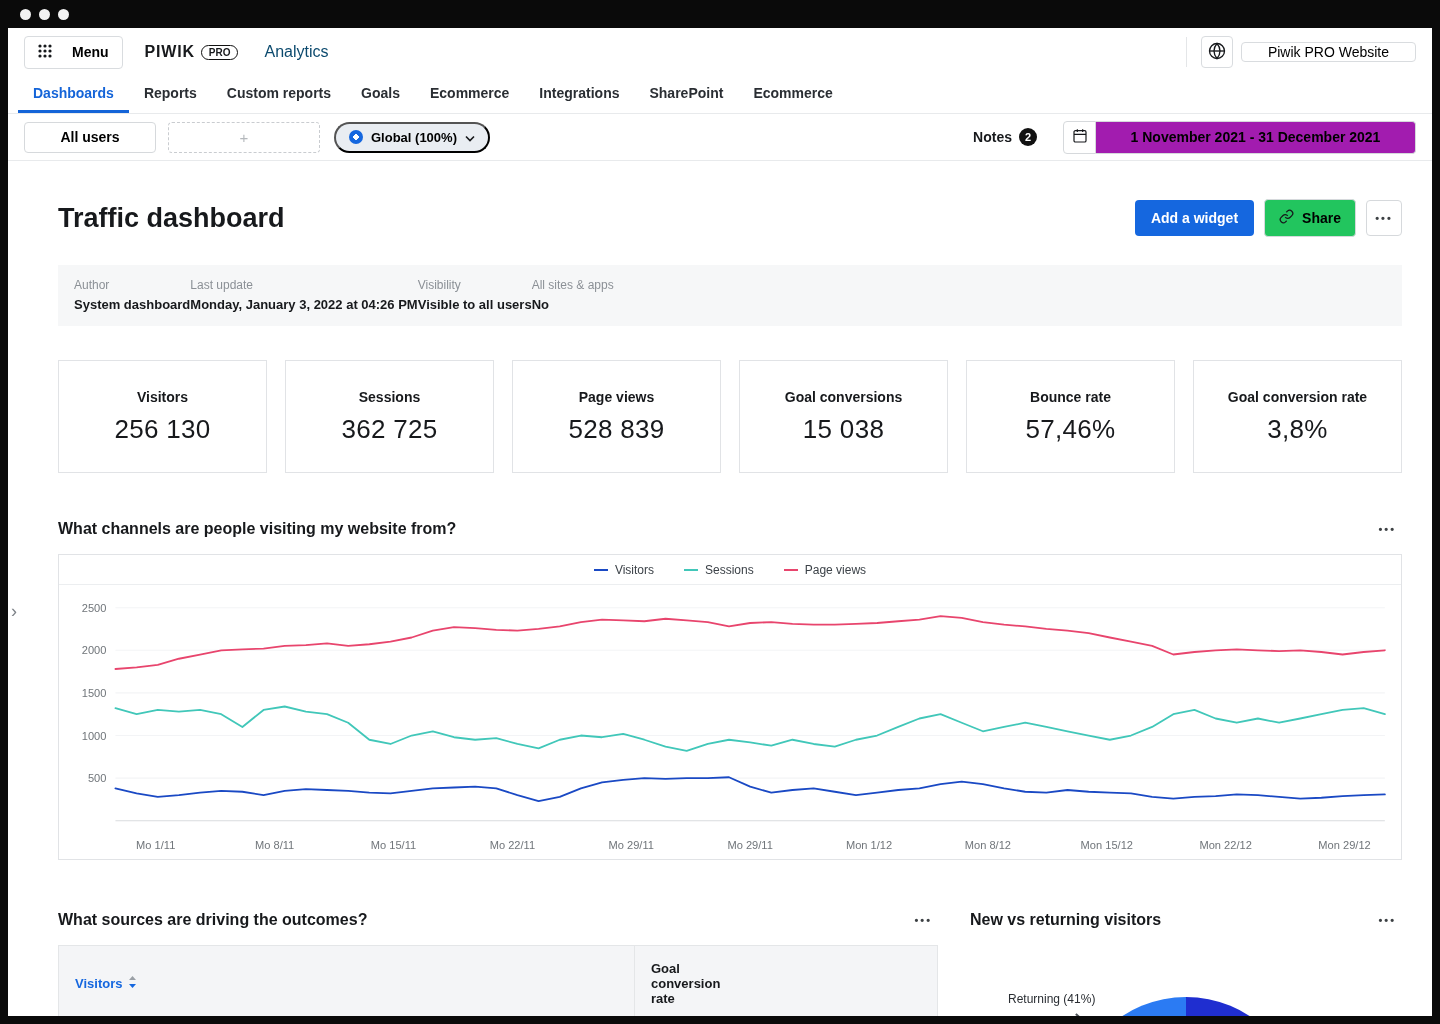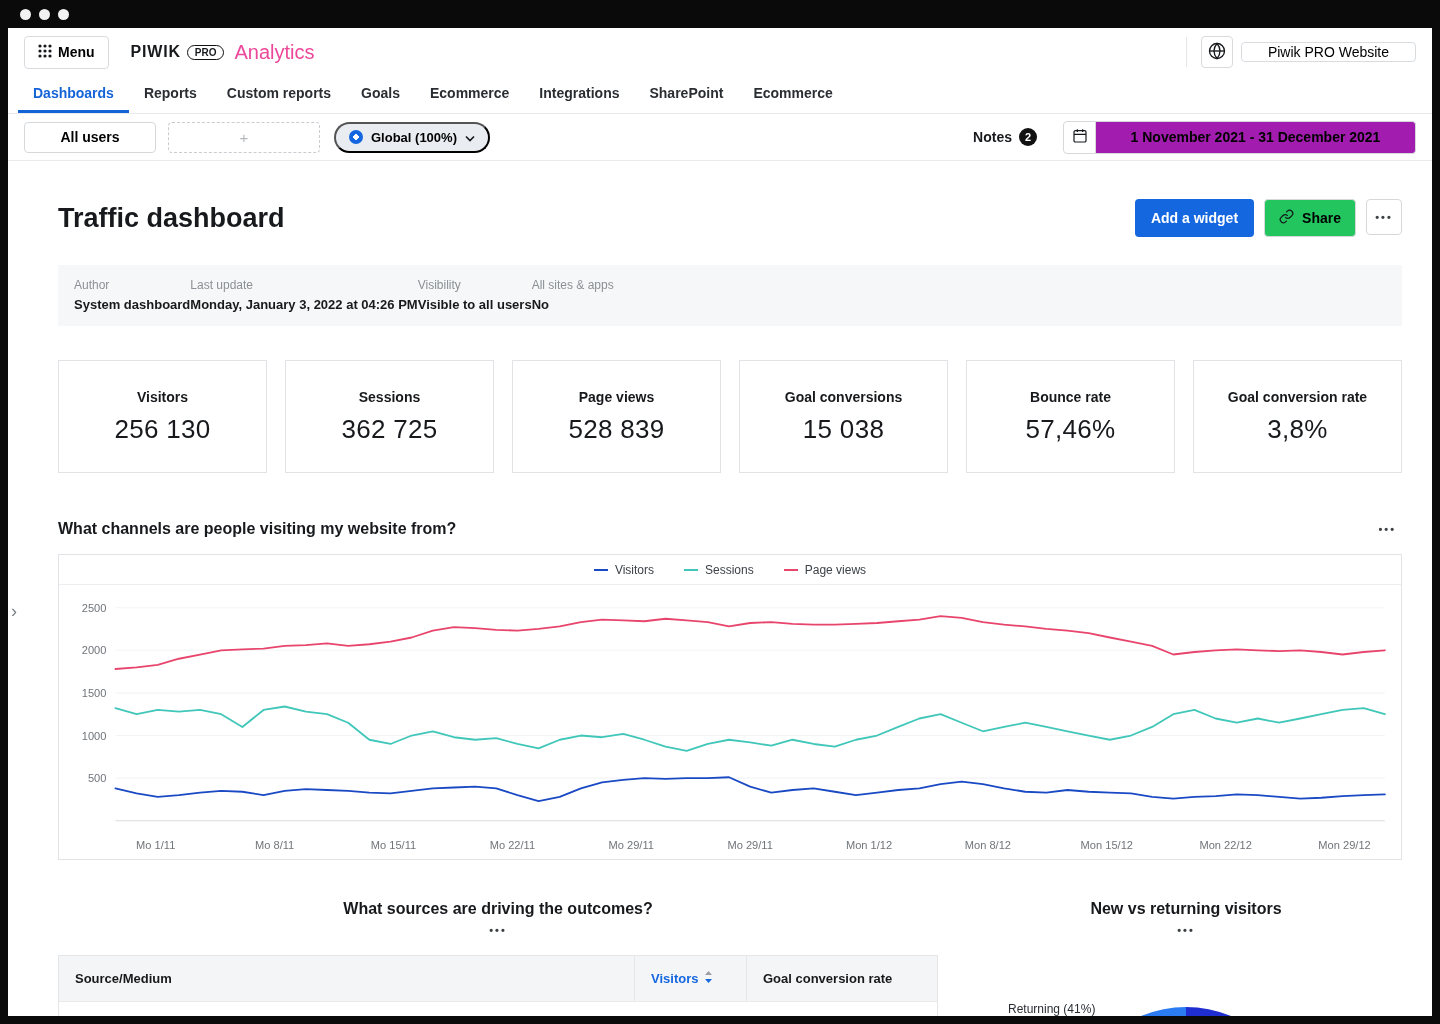--- a/index.html
+++ b/index.html
@@ -7,25 +7,25 @@
   body { font-family:"Liberation Sans", sans-serif; color:#17191c; }
 
   .frame { width:1440px; height:1024px; background:#0a0a0a; padding:0 8px 8px; }
   .titlebar { height:28px; display:flex; align-items:center; gap:8px; padding-left:12px; }
   .titlebar .dot { width:11px; height:11px; border-radius:50%; background:#f2f2f2; display:inline-block; }
 
   .app { background:#fff; height:988px; position:relative; overflow:hidden; }
 
   
   .topbar { height:48px; display:flex; align-items:center; padding:0 16px; }
-  .menu-btn { display:flex; align-items:center; gap:6px; border:1px solid #d9dcdf; border-radius:4px; padding:7px 13px; background:#fff; cursor:pointer; font-size:14px; font-weight:700; }
+  .menu-btn { display:flex; align-items:center; gap:20px; border:1px solid #d9dcdf; border-radius:4px; padding:7px 13px; background:#fff; cursor:pointer; font-size:14px; font-weight:700; }
   .logo { display:flex; align-items:center; margin-left:22px; }
   .logo-piwik { font-size:16px; font-weight:800; letter-spacing:.8px; }
   .logo-pro { font-size:10px; font-weight:800; border:1.6px solid #111; border-radius:8px; padding:1px 7px; margin-left:6px; }
-  .logo-suffix { font-size:20px; margin-left:10px; color:#ec4899; }
+  .logo-suffix { font-size:16px; margin-left:26px; color:#0c4a6e; }
   .topbar-right { margin-left:auto; display:flex; align-items:center; }
   .v-divider { width:1px; height:30px; background:#e4e6e8; margin:0 14px; }
   .icon-box { width:32px; height:32px; border:1px solid #d9dcdf; border-radius:4px; display:flex; align-items:center; justify-content:center; background:#fff; cursor:pointer; }
   .site-selector { height:20px; border:1px solid #d9dcdf; border-radius:4px; margin-left:8px; padding:0 26px; display:flex; align-items:center; font-size:14px; cursor:pointer; background:#fff; }
 
   
   .tabs { display:flex; align-items:stretch; height:38px; border-bottom:1px solid #e8eaec; padding-left:10px; }
   .tab { display:flex; align-items:center; padding:0 15px; font-size:14px; font-weight:600; color:#2a2e33; cursor:pointer; border-bottom:3px solid transparent; }
   .tab.active { color:#1464d8; border-bottom-color:#1464d8; }
 
@@ -38,21 +38,21 @@
   .toolbar-right { margin-left:auto; display:flex; align-items:center; }
   .notes { display:flex; align-items:center; gap:7px; font-size:14px; font-weight:700; cursor:pointer; }
   .badge { width:18px; height:18px; border-radius:50%; background:#111; color:#fff; font-size:11px; font-weight:700; display:flex; align-items:center; justify-content:center; }
   .cal-btn { width:33px; height:33px; border:1px solid #d6d9dc; border-radius:4px 0 0 4px; display:flex; align-items:center; justify-content:center; margin-left:26px; background:#fff; cursor:pointer; }
   .date-box { height:33px; border:1px solid #d6d9dc; border-left:none; border-radius:0 4px 4px 0; display:flex; align-items:center; justify-content:center; padding:0 18px; min-width:320px; font-size:14px; font-weight:600; background:#a21caf; cursor:pointer;text-align:right; }
 
   
   main { padding:38px 30px 0 50px; }
   .title-row { display:flex; align-items:center; justify-content:space-between; }
   h1 { font-size:27px; font-weight:700; }
-  .title-actions { display:flex; gap:10px; }
+  .title-actions { display:flex; align-items:center; gap:10px; }
   .btn-primary { background:#1567df; color:#fff; border:none; border-radius:4px; font-size:14px; font-weight:700; padding:10px 16px; cursor:pointer; font-family:inherit; }
   .btn-outline { background:#22c55e; border:1px solid #d6d9dc; border-radius:4px; font-size:14px; font-weight:700; padding:9px 14px; display:flex; align-items:center; gap:8px; cursor:pointer; font-family:inherit; }
   .btn-square { width:36px; height:36px; background:#fff; border:1px solid #d6d9dc; border-radius:4px; display:flex; align-items:center; justify-content:center; cursor:pointer; }
   .dots-glyph { font-size:11px; letter-spacing:2px; color:#3c4043; font-weight:700; }
 
   .meta-strip { margin-top:28px; background:#f6f7f8; padding:13px 16px 14px; display:flex; }
   .meta-item .m-label { font-size:12px; color:#8b9096; margin-bottom:5px; }
   .meta-item .m-value { font-size:13px; font-weight:700; color:#17191c; }
 
   .kpi-row { margin-top:34px; display:grid; grid-template-columns:repeat(6, 1fr); gap:18px; }
@@ -67,21 +67,21 @@
   .chart-card { margin-top:14px; border:1px solid #e1e3e6; background:#fff; }
   .legend { display:flex; justify-content:center; gap:30px; padding:8px 0 7px; border-bottom:1px solid #eceef0; }
   .legend-item { display:flex; align-items:center; gap:7px; font-size:12px; color:#3c4248; }
   .swatch { width:14px; height:2px; display:inline-block; }
   #channels-svg { display:block; width:100%; height:auto; }
   #channels-svg text { font-family:"Liberation Sans", sans-serif; font-size:11px; fill:#70757a; }
 
   .bottom-row { margin-top:40px; display:flex; gap:32px; }
   .sources-section { width:880px; }
   .pie-section { flex:1; }
-  .bottom-row .section-head { margin-top:0;flex-direction:column; }
+  .bottom-row .section-head { margin-top:8px; }
 
   .table { margin-top:14px; border:1px solid #e4e6e8; }
   .thead { display:grid; grid-template-columns:1fr 112px 190px; background:#f4f5f7; }
   .th { padding:15px 16px; font-size:13px; font-weight:700; border-right:1px solid #e4e6e8; }
   .th:last-child { border-right:none; }
   .th-visitors { color:#1567df; display:flex; align-items:center; gap:6px; }
   .trow { display:grid; grid-template-columns:1fr 112px 190px; border-top:1px solid #e8eaec; }
   .td { padding:17px 16px; font-size:14px; }
   .td.num { text-align:right; }
 
@@ -313,21 +313,20 @@
       <div class="bottom-row">
         <div class="sources-section">
           <div class="section-head">
             <h2>What sources are driving the outcomes?</h2>
             <button class="more-btn">
               <span class="dots-glyph">•••</span>
             </button>
           </div>
           <div class="table">
             <div class="thead">
-              <div class="th">Source/Medium</div>
               <div class="th th-visitors">
                 <span>Visitors</span>
                 <span>
                   <svg width="9" height="12" viewBox="0 0 9 12">
                       <path d="M4.5 0 8 4H1z" fill="#9aa0a6"></path>
                       <path d="M4.5 12 1 8h7z" fill="#1567df"></path>
                     </svg>
                 </span>
               </div>
               <div class="th">Goal conversion rate</div>

